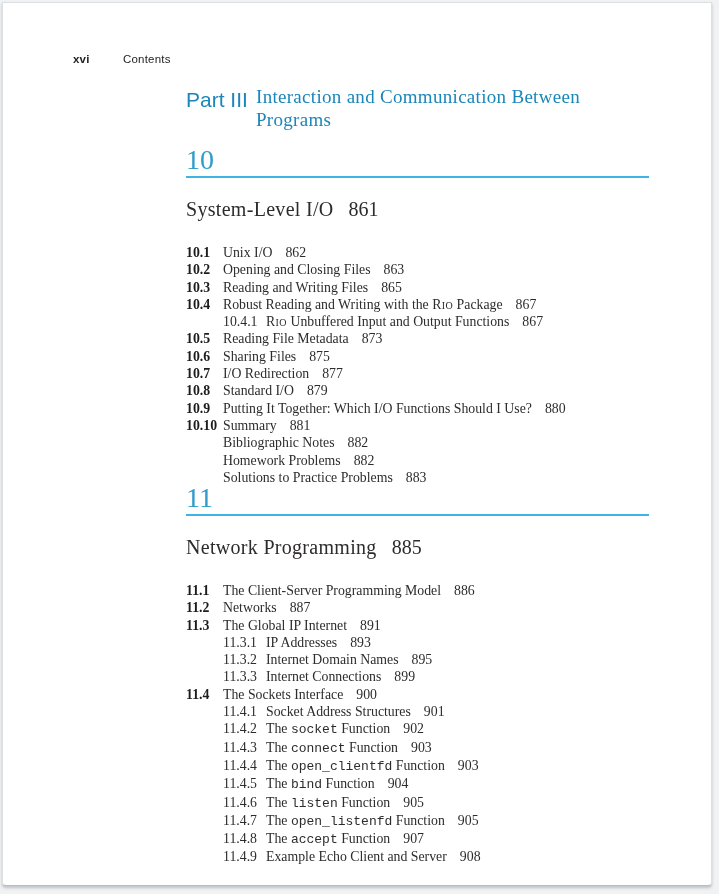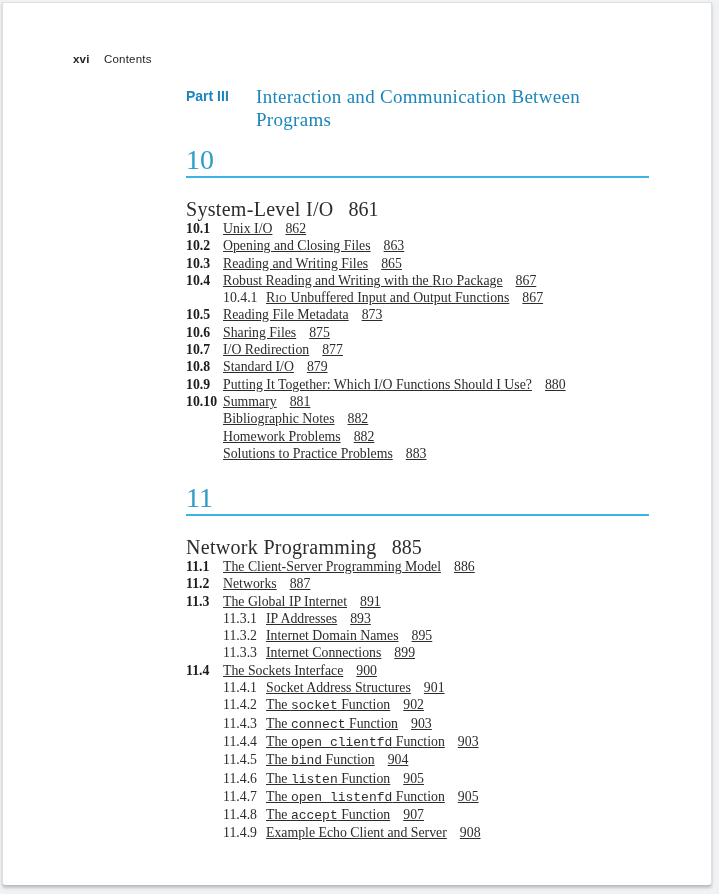--- a/index.html
+++ b/index.html
@@ -19,29 +19,29 @@
     border-bottom:1px solid #b9bec4;
     border-radius:0 0 4px 4px;
     box-shadow:0 2px 3px rgba(96,102,112,.35);
   }
   .running-head{
     position:absolute;left:70px;top:50px;
     font-family:"Liberation Sans", sans-serif;
     font-size:11.5px;color:#1f1f1f;
     letter-spacing:.2px;
   }
-  .running-head .folio{font-weight:700;margin-right:11px;}
+  .running-head .folio{font-weight:700;margin-right:30px;}
   .part-heading{
     position:absolute;left:183px;top:83px;
     display:flex;align-items:flex-start;
   }
   .part-label{
     width:70px;flex:0 0 70px;
     font-family:"Liberation Sans", sans-serif;
-    font-size:14px;font-weight:700;
+    font-size:21px;font-weight:400;
     color:var(--part-blue,#1b86b9);
     padding-top:2px;
   }
   .part-title{
     width:362px;
     font-family:"Liberation Serif", serif;
     font-size:19px;line-height:22.5px;
     letter-spacing:.3px;
     color:var(--part-blue,#1b86b9);
   }
@@ -58,24 +58,23 @@
     margin-top:2px;
   }
   .ch-title{
     margin-top:20px;
     font-size:20px;line-height:22px;
     letter-spacing:.3px;
     color:var(--text,#2e2b2b);
   }
   .ch-title .ch-page{margin-left:15px;letter-spacing:0;}
   .toc{
-    margin-top:0;
+    margin-top:24px;
     font-size:13.8px;line-height:17.3px;
     color:var(--text,#2e2b2b);
-    text-decoration:underline;
   }
   .row{white-space:nowrap;}
   .row .num{
     display:inline-block;width:37px;
     font-weight:700;color:#1d1b1b;
   }
   .row.lvl2{padding-left:37px;}
   .row.lvl2 .num{width:43px;font-weight:400;color:var(--text,#2e2b2b);}
   .row .pg{margin-left:13px;}
   .mono{

